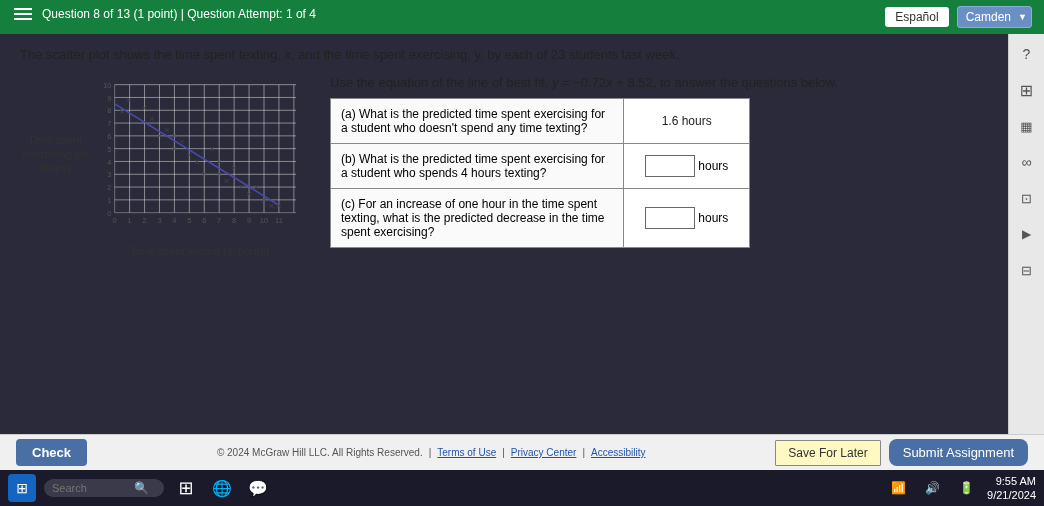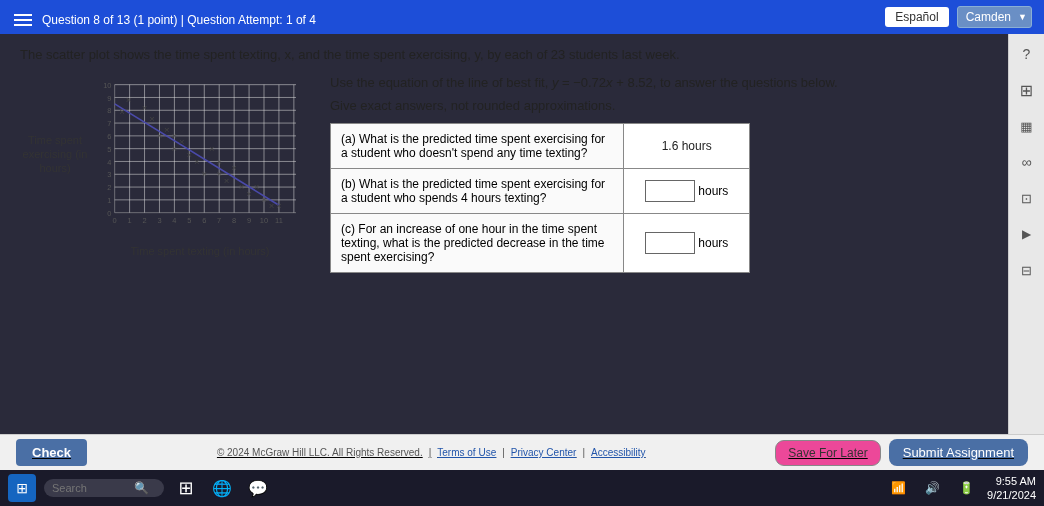--- a/index.html
+++ b/index.html
@@ -12,25 +12,25 @@
       position: relative;
     }
 
     .main-container {
       display: flex;
       width: 100%;
       height: 100%;
     }
 
     .top-bar {
-      background: #1d4ed8;
+      background: #15803d;
       color: white;
       padding: 6px 12px;
       display: flex;
-      align-items: flex-end;
+      align-items: flex-start;
       justify-content: space-between;
       min-height: 30px;
     }
 
     .top-bar-left {
       display: flex;
       align-items: center;
       gap: 8px;
     }
 
@@ -200,21 +200,20 @@
     }
 
     .bottom-bar {
       background: #f0f0f0;
       border-top: 1px solid #ccc;
       padding: 0 16px;
       display: flex;
       align-items: center;
       justify-content: space-between;
       min-height: 36px;
-      text-decoration: underline;
     }
 
     .check-btn {
       background: #4a6fa5;
       color: white;
       border: none;
       padding: 6px 16px;
       border-radius: 4px;
       font-size: 13px;
       cursor: pointer;
@@ -235,25 +234,25 @@
       cursor: pointer;
     }
 
     .bottom-right-btns {
       display: flex;
       gap: 8px;
       align-items: center;
     }
 
     .save-later-btn {
-      background: #ec4899;
+      background: #fef9c3;
       color: #333;
       border: 1px solid #888;
       padding: 5px 12px;
-      border-radius: 9px;
+      border-radius: 1px;
       font-size: 12px;
       cursor: pointer;
     }
 
     .submit-btn {
       background: #4a6fa5;
       color: white;
       border: none;
       padding: 6px 14px;
       border-radius: 8px;
@@ -429,21 +428,20 @@
                 </svg>
               </div>
             </div>
             <div class="x-axis-label" style="margin-left:70px;">Time spent texting (in hours)</div>
           </div>
 
           <div style="flex:1;">
             <p class="equation-text">
               Use the equation of the line of best fit, <em>y</em> = −0.72<em>x</em> + 8.52, to answer the questions below.
             </p>
-            <p class="exact-answers-text">Give exact answers, not rounded approximations.</p>
 
             <table class="answer-table">
               <tbody>
 
                 <tr>
                   <td class="question-col">
                     (a) What is the predicted time spent exercising for a student who doesn't spend any time texting?
                   </td>
                   <td class="answer-col">
                     <span class="answer-filled">1.6 hours</span>

